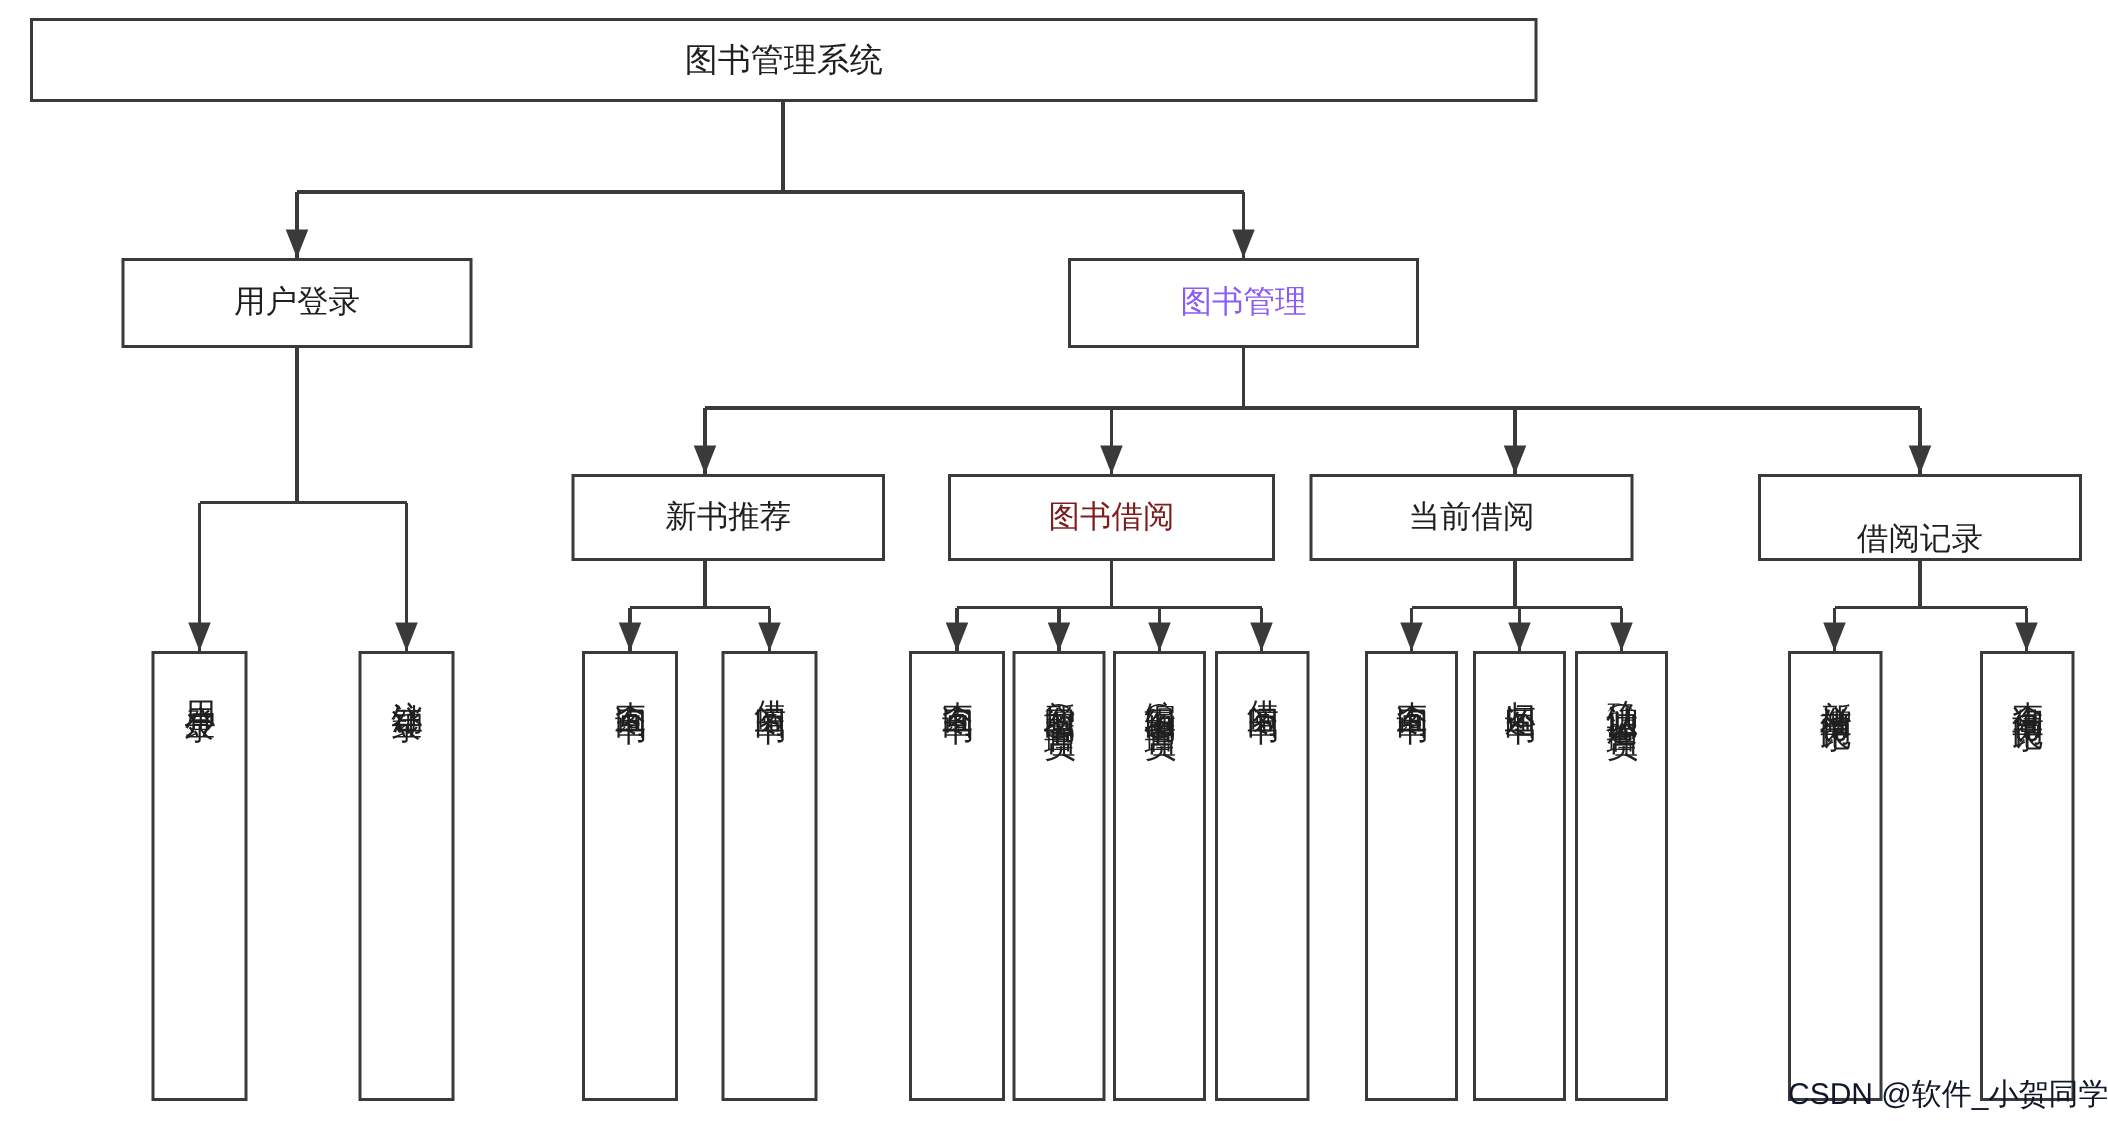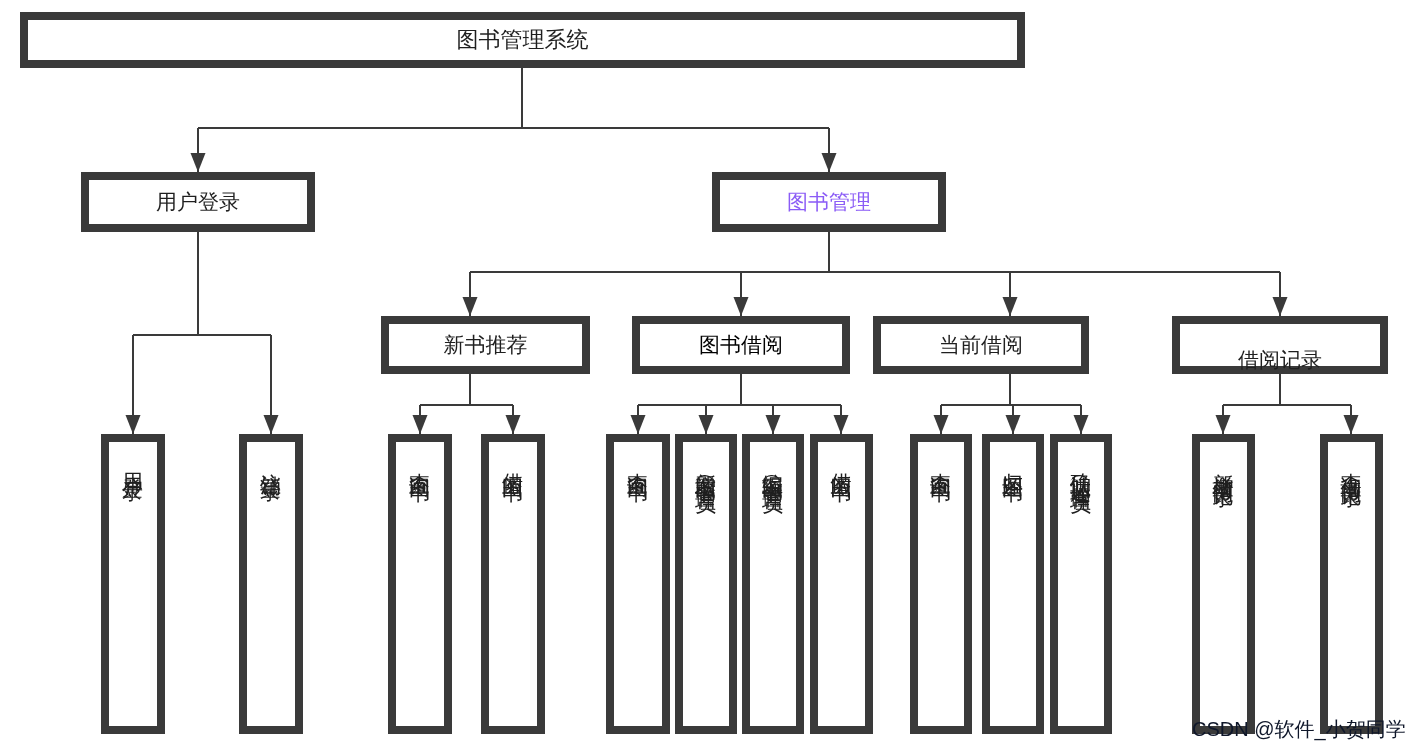--- a/index.html
+++ b/index.html
@@ -23,21 +23,21 @@
     left: 0;
     top: 0;
     width: 1405px;
     height: 747px;
     pointer-events: none;
   }
   .node {
     position: absolute;
     box-sizing: border-box;
     background: #ffffff;
-    border: 8px solid #a3a3a3;
+    border: 2px solid #a3a3a3;
     display: flex;
     align-items: center;
     justify-content: center;
     z-index: 2;
   }
   .node .label {
     color: #1f1f1f;
     line-height: 1.18;
     white-space: nowrap;
     text-align: center;
@@ -136,21 +136,21 @@
       <div class="node horiz" style="left: 81px; top: 172px; width: 234px; height: 60px; border-color: rgb(58, 58, 58);">
         <span class="label" style="color: rgb(31, 31, 31);">用户登录</span>
       </div>
       <div class="node horiz" style="left: 712px; top: 172px; width: 234px; height: 60px; border-color: rgb(58, 58, 58);">
         <span class="label" style="color: #8b5cf6;">图书管理</span>
       </div>
       <div class="node horiz" style="left: 381px; top: 316px; width: 209px; height: 58px; border-color: rgb(58, 58, 58);">
         <span class="label" style="color: rgb(31, 31, 31);">新书推荐</span>
       </div>
       <div class="node horiz" style="left: 632px; top: 316px; width: 218px; height: 58px; border-color: rgb(58, 58, 58);">
-        <span class="label" style="color: #000000;">图书借阅</span>
+        <span class="label" style="color: #7f1d1d;">图书借阅</span>
       </div>
       <div class="node horiz" style="left: 873px; top: 316px; width: 216px; height: 58px; border-color: rgb(58, 58, 58);">
         <span class="label" style="color: rgb(31, 31, 31);">当前借阅</span>
       </div>
       <div class="node horiz" style="left: 1172px; top: 316px; width: 216px; height: 58px; border-color: rgb(58, 58, 58);">
         <span class="label" style="color: rgb(31, 31, 31); margin-top: 30px;">借阅记录</span>
       </div>
       <div class="node vert" style="left: 101px; top: 434px; width: 64px; height: 300px; border-color: rgb(58, 58, 58);">
         <span class="label" style="color: rgb(31, 31, 31);">用户登录</span>
       </div>

